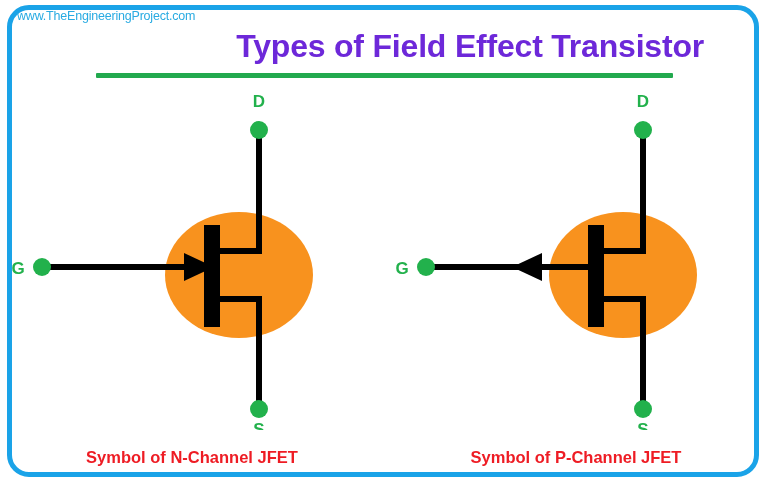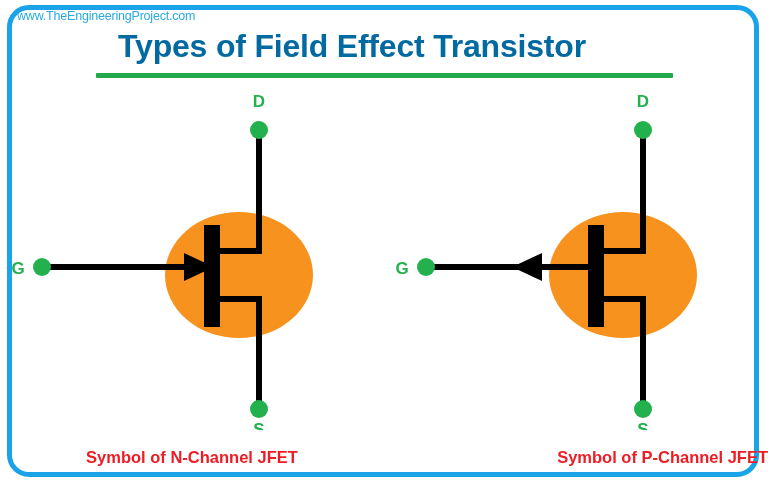--- a/index.html
+++ b/index.html
@@ -39,24 +39,24 @@
     font-weight: normal;
     color: #29abe2;
     letter-spacing: -0.2px;
     white-space: nowrap;
   }
   #page-title {
     position: absolute;
     left: 0;
     top: 28px;
     width: 704px;
-    text-align: center;
+    text-align: right;
     font-size: 32px;
     font-weight: bold;
-    color: #0369a1;
+    color: #6d28d9;
     letter-spacing: -0.2px;
     white-space: nowrap;
   }
   #title-underline {
     position: absolute;
     left: 96px;
     top: 73px;
     width: 577px;
     height: 5px;
     background: #22a94e;
@@ -75,21 +75,21 @@
     position: absolute;
     top: 448px;
     width: 384px;
     text-align: center;
     font-size: 16.5px;
     font-weight: bold;
     color: #ee1c24;
     white-space: nowrap;
   }
   #caption-n { left: 0px; }
-  #caption-p { left: 384px; text-align: right; }
+  #caption-p { left: 384px; }
 
   svg { display: block; }
   .jfet-body      { fill: #f8921e; }
   .jfet-wire      { stroke: #000000; fill: none; }
   .jfet-gate-bar  { fill: #000000; }
   .jfet-arrow     { fill: #000000; }
   .terminal-dot   { fill: #22b14c; }
   .terminal-label {
     fill: #22b14c;
     font-family: "Liberation Sans", sans-serif;

